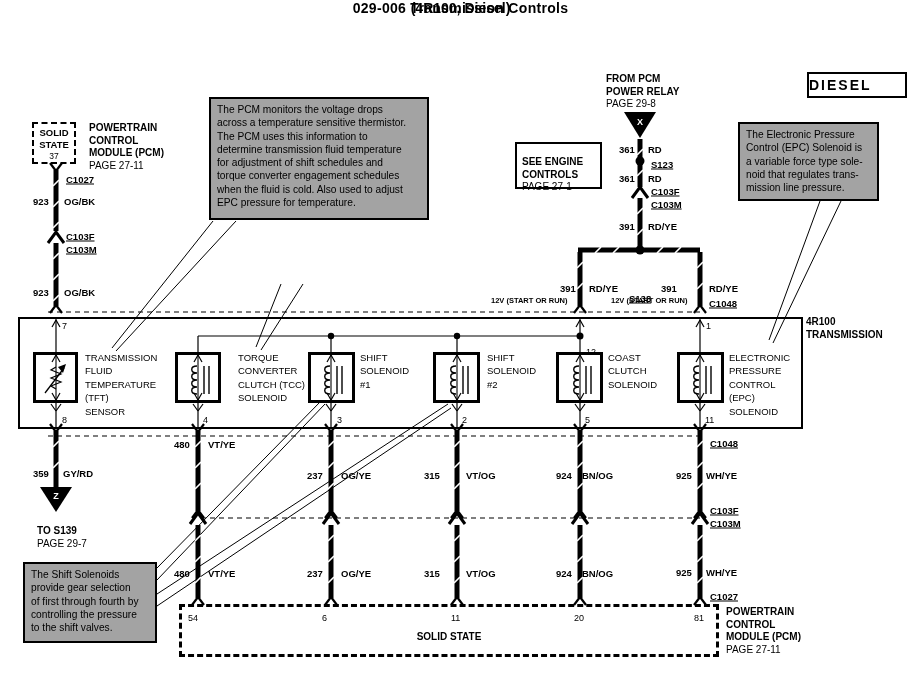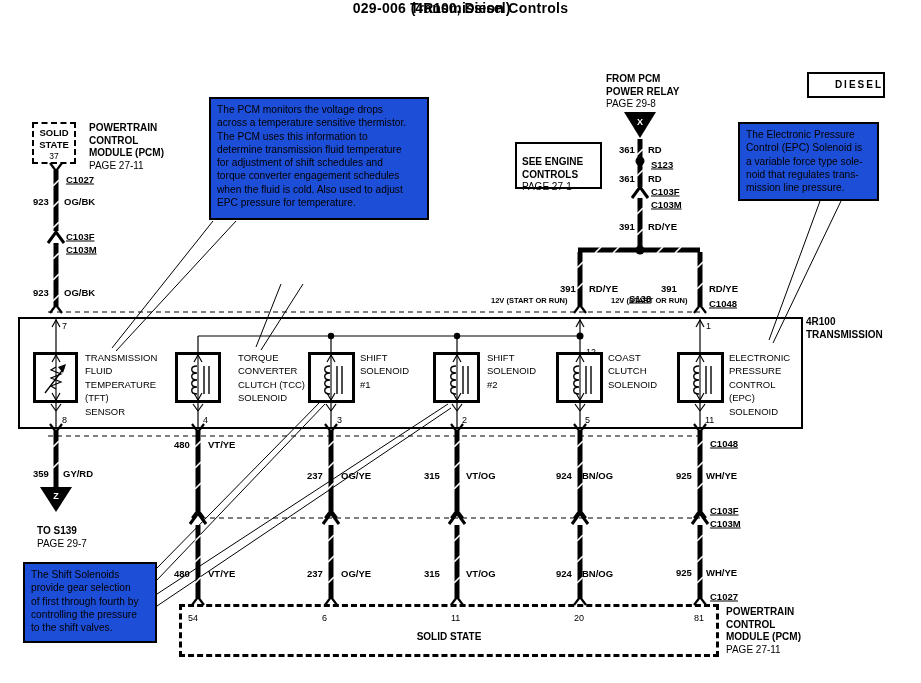--- a/index.html
+++ b/index.html
@@ -2,29 +2,29 @@
 <html><head>
 <meta charset="utf-8">
 <style>
   html,body{margin:0;padding:0;background:#fff}
   #stage{position:relative;width:921px;height:683px;background:#ffffff;
          font-family:"Liberation Sans",sans-serif;color:#000;overflow:hidden}
   #wires{position:absolute;left:0;top:0}
   .abs{position:absolute}
   .title{left:0;top:13;width:921px;text-align:center;font-size:14px;font-weight:bold;letter-spacing:.3px}
   .subtitle{left:0;top:30;width:921px;text-align:center;font-size:14px;font-weight:bold}
-  .diesel{left:807px;top:72px;width:78px;height:26px;border:2px solid #000;box-sizing:border-box;
-          text-align:right;font-weight:bold;font-size:10px;line-height:22px;letter-spacing:2px}
+  .diesel{left:807px;top:72px;width:100px;height:26px;border:2px solid #000;box-sizing:border-box;
+          text-align:left;font-weight:bold;font-size:14px;line-height:22px;letter-spacing:2px}
   .dashbox{border:2px dashed #000;box-sizing:border-box}
   .pcmtopbox{left:32px;top:122px;width:44px;height:42px;text-align:center;padding-top:3px}
   .pcmtopbox .nm{font-weight:bold;font-size:9.5px;line-height:12px;white-space:pre-line}
   .pcmtopbox .pin{font-size:8.5px;line-height:11px}
   .blklbl .bd{font-weight:bold;font-size:10px;line-height:12.6px;white-space:pre-line}
   .blklbl .pg{font-size:10px;line-height:12.6px}
-  .callout{position:absolute;border:2px solid #000;background:#1d4ed8;box-sizing:border-box;
+  .callout{position:absolute;border:2px solid #000;background:#a3a3a3;box-sizing:border-box;
            font-size:10.2px;line-height:13.3px;padding:4px 6px;white-space:pre-line}
   .solidbox{left:515px;top:142px;width:87px;height:47px;border:2px solid #000;box-sizing:border-box;padding:12px 5px}
   .transbox{left:18px;top:317px;width:785px;height:112px;border:2px solid #000;box-sizing:border-box}
   .translbl{left:806px;top:315px;font-weight:bold;font-size:10px;line-height:13px;white-space:pre-line}
   .comp{position:absolute;border:3px solid #000;box-sizing:border-box;background:transparent}
   .complbl{position:absolute;font-size:9.5px;line-height:13.4px;white-space:pre-line}
   .pcmbotbox{left:179px;top:604px;width:540px;height:53px;border:3px dashed #000;box-sizing:border-box}
   .pcmbottitle{left:179px;top:631px;width:540px;text-align:center;font-weight:bold;font-size:10px}
   .wl{position:absolute;white-space:nowrap;transform:translateY(-50%);font-size:9.5px;font-weight:bold}
   .wl.n{font-weight:normal;font-size:9px}

